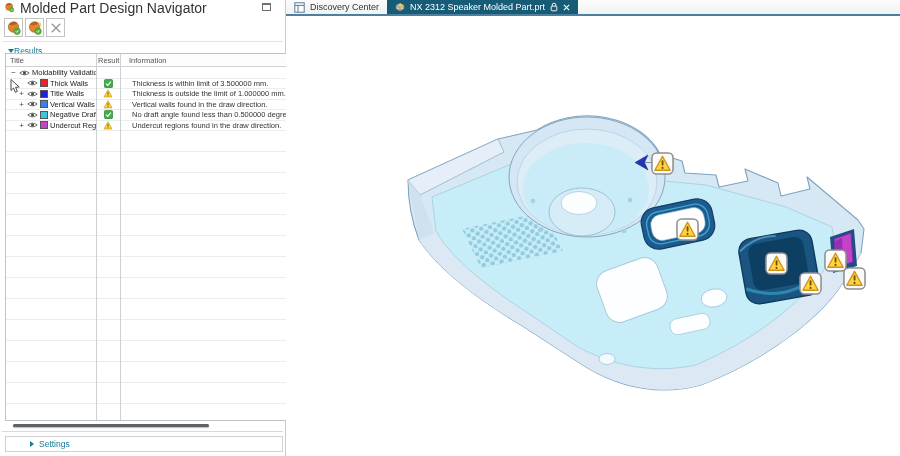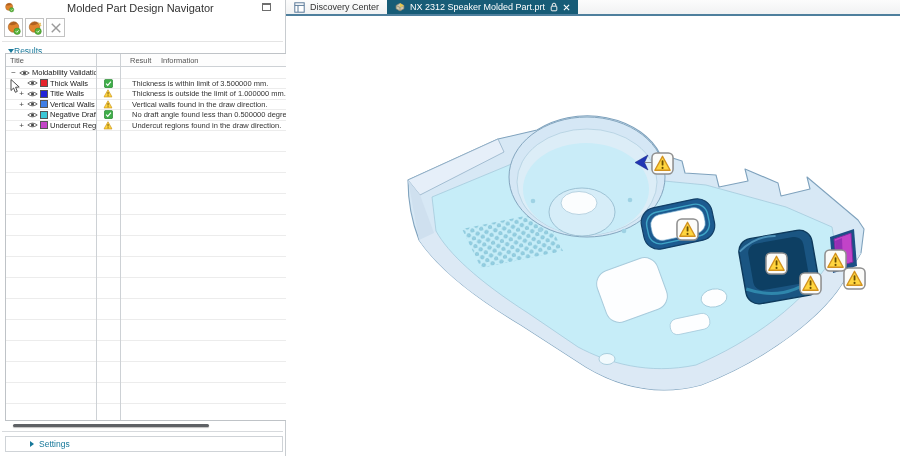--- a/index.html
+++ b/index.html
@@ -4,41 +4,41 @@
 <style>
   * { margin:0; padding:0; box-sizing:border-box; }
   html,body { width:900px; height:456px; overflow:hidden; background:#fff;
     font-family:"Liberation Sans", sans-serif; -webkit-font-smoothing:antialiased; }
 
   
   .nav-panel { position:absolute; left:0; top:0; width:286px; height:456px;
     background:#fff; border-right:1px solid #c8ccd0; }
   .title-bar { position:relative; height:15px; display:flex; align-items:center; gap:5px;
     padding:0 4px; }
-  .title-bar .t-text { font-size:11px; color:#333;margin-left:47px; }
+  .title-bar .t-text { font-size:14px; color:#333; }
   .float-btn { position:absolute; right:14px; top:3px; width:9px; height:8px;
     border:1px solid #6e6e6e; border-top-width:2px; background:#fff; }
   .tool-row { display:flex; gap:2px; padding:3px 0 3px 4px; }
   .tool-btn { width:19px; height:19px; border:1px solid #c2c2c2; background:#fff;
     display:flex; align-items:center; justify-content:center; }
   .sep-line { border-top:1px solid #e4e4e4; margin:1px 2px 0 2px; }
   .sect-head { display:flex; align-items:center; padding:4px 0 3px 8px; }
   .sect-head .s-text { font-size:8.5px; color:#17789a; }
   .tri-down { width:0; height:0; border-left:3.5px solid transparent;
     border-right:3.5px solid transparent; border-top:4.5px solid #17789a; }
   .tri-right { width:0; height:0; border-top:3.5px solid transparent;
     border-bottom:3.5px solid transparent; border-left:4.5px solid #17789a; }
 
   .tablebox { position:absolute; left:5px; top:53px; width:310px; height:368px;
     border:1px solid #bfc3c7; background:#fff; overflow:hidden; }
   .colsep { position:absolute; top:0; bottom:0; width:1px; background:#cdd1d5; }
   .colsep.c1 { left:90px; } .colsep.c2 { left:114px; }
   .thead { display:flex; height:13px; border-bottom:1px solid #cdd1d5; align-items:center;
     font-size:7.5px; color:#555; background:#fdfdfd; }
-  .th-title { width:90px; padding-left:4px; } .th-res { width:24px; padding-left:2px;margin-left:32px; }
+  .th-title { width:90px; padding-left:4px; } .th-res { width:24px; padding-left:2px; }
   .th-info { flex:1; padding-left:9px; }
   .tbody { position:absolute; left:0; right:0; top:14px; bottom:0;
     background:repeating-linear-gradient(to bottom,#fff 0 9.6px,#ececec 9.6px 10.5px); }
   .trow { display:flex; height:10.5px; align-items:center; background:#fff;
     border-bottom:1px solid #ececec; font-size:7.5px; color:#222; }
   .c-title { width:90px; display:flex; align-items:center; gap:2px; overflow:hidden;
     white-space:nowrap; }
   .c-title.lv0 { padding-left:4px; } .c-title.lv1 { padding-left:12px; }
   .expand { width:7px; font-size:8px; color:#444; text-align:center; flex:0 0 auto; }
   .eye { flex:0 0 auto; }

